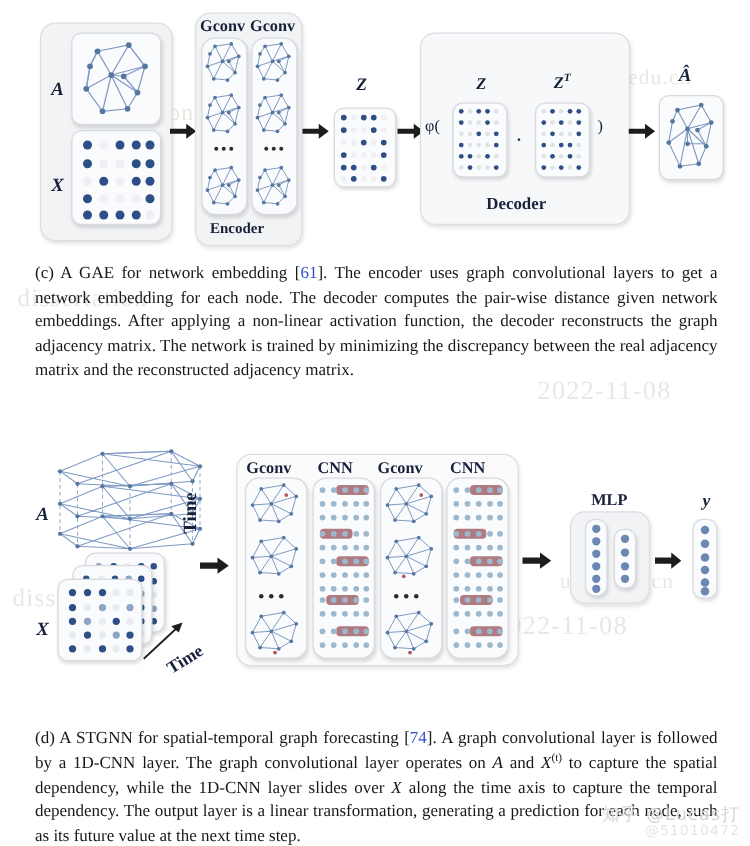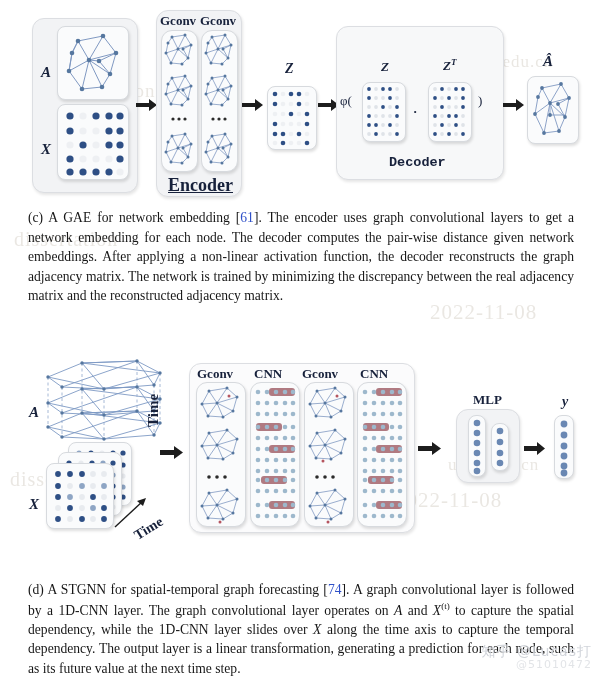--- a/index.html
+++ b/index.html
@@ -185,21 +185,21 @@
 
       <div class="arrow" style="left:136px;top:96px;">
         <svg width="22" height="14" viewBox="0 0 22 14">
             <path d="M0 5 L13 5 L13 1 L21 7 L13 13 L13 9 L0 9 Z" fill="#1d1d1d"></path>
           </svg>
       </div>
 
       <div class="panel" style="left:156px;top:8px;width:84px;height:185px;"></div>
       <div class="lbl" style="left:160px;top:12px;font-size:13px;">Gconv</div>
       <div class="lbl" style="left:200px;top:12px;font-size:13px;">Gconv</div>
-      <div class="lbl" style="left:168px;top:174px;font-size:18px;text-decoration:underline;">Encoder</div>
+      <div class="lbl" style="left:168px;top:174px;font-size:12px;">Encoder</div>
 
       <div class="card col" style="left:161px;top:28px;width:35px;height:140px;">
         <svg width="35" height="140" viewBox="0 0 35 140">
           <g stroke="#8099c2" stroke-width=".8" fill="none">
             <path d="M10 6 L23 4 L29 14 L26 27 L20 33 L9 32 L4 22 L6 12 Z"></path>
             <path d="M10 6 L16 18 L23 4 M16 18 L29 14 M16 18 L26 27 M16 18 L9 32 M16 18 L4 22 M21 18 L29 14 M21 18 L26 27"></path>
           </g>
           <g fill="#56779f">
             <circle cx="10" cy="6" r="1.5"></circle>
               <circle cx="23" cy="4" r="1.5"></circle>
@@ -354,21 +354,21 @@
         </svg>
       </div>
 
       <div class="arrow" style="left:318px;top:96px;">
         <svg width="22" height="14" viewBox="0 0 22 14">
             <path d="M0 5 L13 5 L13 1 L21 7 L13 13 L13 9 L0 9 Z" fill="#1d1d1d"></path>
           </svg>
       </div>
 
       <div class="panel light" style="left:336px;top:24px;width:166px;height:152px;"></div>
-      <div class="lbl" style="left:389px;top:154px;font-size:13.5px;font-family:Liberation Mono, monospace;">Decoder</div>
+      <div class="lbl" style="left:389px;top:154px;font-size:13.5px;">Decoder</div>
 
       <div class="lbl" style="left:340px;top:92px;font-size:13px;font-weight:normal;">φ(</div>
 
       <div class="lbl italic" style="left:381px;top:58px;font-size:13px;">Z</div>
       <div class="card" style="left:362px;top:80px;width:42px;height:58px;">
         <svg width="42" height="58" viewBox="0 0 42 58">
           <g>
             <circle cx="6" cy="6" r="1.9" fill="#2e4f85"></circle>
               <circle cx="13" cy="6" r="1.9" fill="#dfe3e8"></circle>
               <circle cx="20" cy="6" r="1.9" fill="#2e4f85"></circle>

